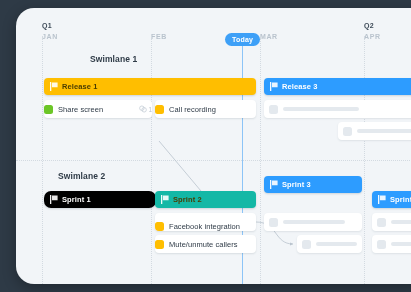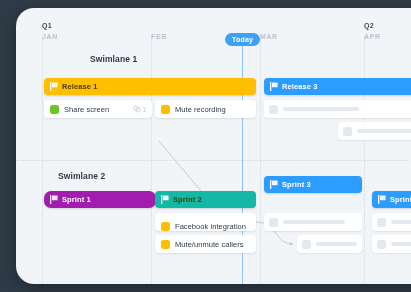--- a/index.html
+++ b/index.html
@@ -130,21 +130,21 @@
   }
 
   
   .card {
     position: absolute;
     height: 18px;
     background: #ffffff;
     border-radius: 4px;
     display: flex;
     align-items: center;
-    padding: 0 6px;
+    padding: 0 0;
     box-shadow: 0 1px 2px rgba(40,60,80,0.13);
     overflow: hidden;
   }
   .swatch {
     width: 9px;
     height: 9px;
     border-radius: 2.5px;
     flex: 0 0 auto;
     margin-right: 5px;
   }
@@ -265,36 +265,36 @@
         <svg width="8" height="8" viewBox="0 0 10 10">
           <circle cx="3.6" cy="4" r="2.8" fill="none" stroke="#c5ced7" stroke-width="1"></circle>
           <circle cx="6.4" cy="6" r="2.8" fill="none" stroke="#c5ced7" stroke-width="1"></circle>
         </svg>
         <span class="meta-count">1</span>
       </span>
     </div>
 
     <div class="card" style="left:139px; top:92px; width:101px;">
       <span class="swatch" style="background:#ffbe00;"></span>
-      <span class="card-label">Mute recording</span>
+      <span class="card-label">Call recording</span>
     </div>
 
 
     <div class="skel" style="left:248px; top:92px; width:168px;">
       <span class="skel-sq"></span>
       <span class="skel-bar" style="width:76px;"></span>
     </div>
     <div class="skel" style="left:322px; top:114px; width:94px;">
       <span class="skel-sq"></span>
       <span class="skel-bar" style="width:66px;"></span>
     </div>
 
     <div class="swimlane-title" style="left:42px; top:163px;">Swimlane 2</div>
 
-    <div class="bar" style="left:28px; top:183px; width:112px; background:#a21caf;border-radius:7px;">
+    <div class="bar" style="left:28px; top:183px; width:112px; background:#000000;border-radius:7px;">
       <svg class="flag-icon" viewBox="0 0 8 9">
         <rect x="0" y="0" width="1.3" height="9" fill="#ffffff" opacity="0.95"></rect>
         <path d="M2 0.6 L7.6 0.6 L7.6 5.2 L2 5.2 Z" fill="#ffffff" opacity="0.9"></path>
       </svg>
       <span class="bar-label">Sprint 1</span>
     </div>
 
     <div class="bar amber" style="left:139px; top:183px; width:101px; background:#14b8a6;">
       <svg class="flag-icon" viewBox="0 0 8 9">
         <rect x="0" y="0" width="1.3" height="9" fill="#ffffff" opacity="0.95"></rect>

